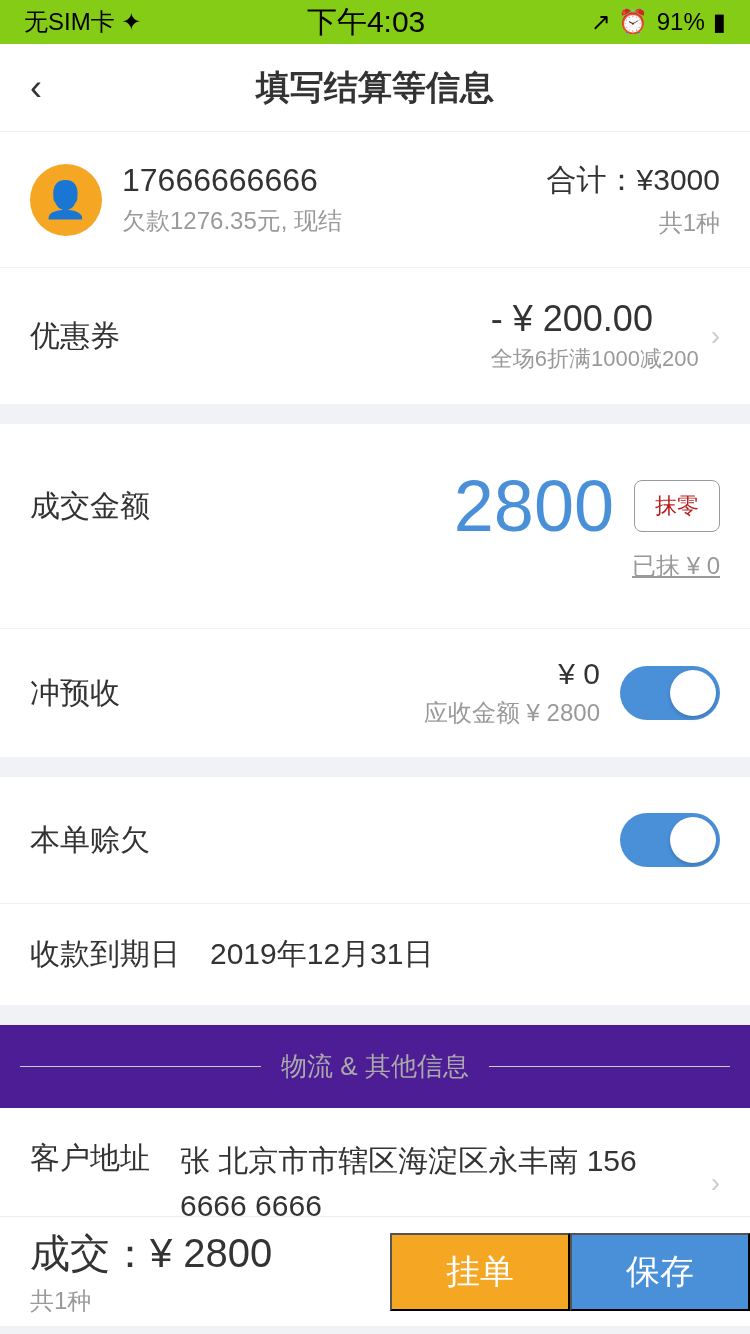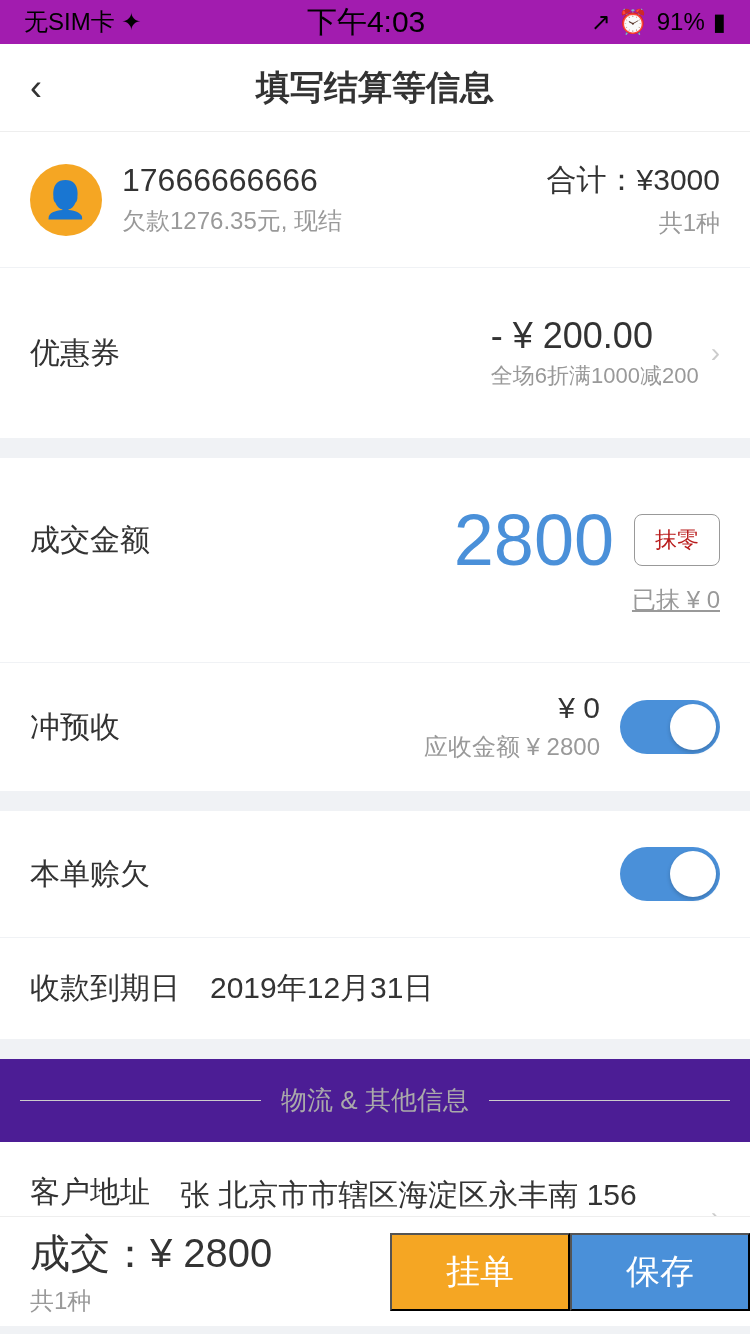--- a/index.html
+++ b/index.html
@@ -11,21 +11,21 @@
       background: #f0f2f5;
       font-size: 28px;
       color: #333;
       position: relative;
     }
 
     
     .status-bar {
       width: 750px;
       height: 44px;
-      background: #a21caf;
+      background: #84cc16;
       display: flex;
       align-items: center;
       justify-content: space-between;
       padding: 0 24px;
       font-size: 24px;
       color: #000;
     }
     .status-left { display: flex; align-items: center; gap: 10px; }
     .status-center { font-size: 30px; font-weight: 500; }
     .status-right { display: flex; align-items: center; gap: 8px; font-size: 24px; }
@@ -89,21 +89,21 @@
     .customer-right { text-align: right; }
     .customer-right .total { font-size: 30px; color: #333; }
     .customer-right .count { font-size: 24px; color: #999; margin-top: 6px; }
 
     
     .coupon-row {
       background: #fff;
       display: flex;
       align-items: center;
       justify-content: space-between;
-      padding: 47px 30px;
+      padding: 30px 30px;
       border-top: 1px solid #f0f2f5;
     }
     .coupon-label { font-size: 30px; color: #333; }
     .coupon-right { display: flex; align-items: center; gap: 12px; }
     .coupon-amount { font-size: 36px; color: #333; font-weight: 400; }
     .coupon-desc { font-size: 22px; color: #999; margin-top: 4px; text-align: right; }
     .coupon-arrow { color: #ccc; font-size: 28px; }
 
     
     .deal-section {

